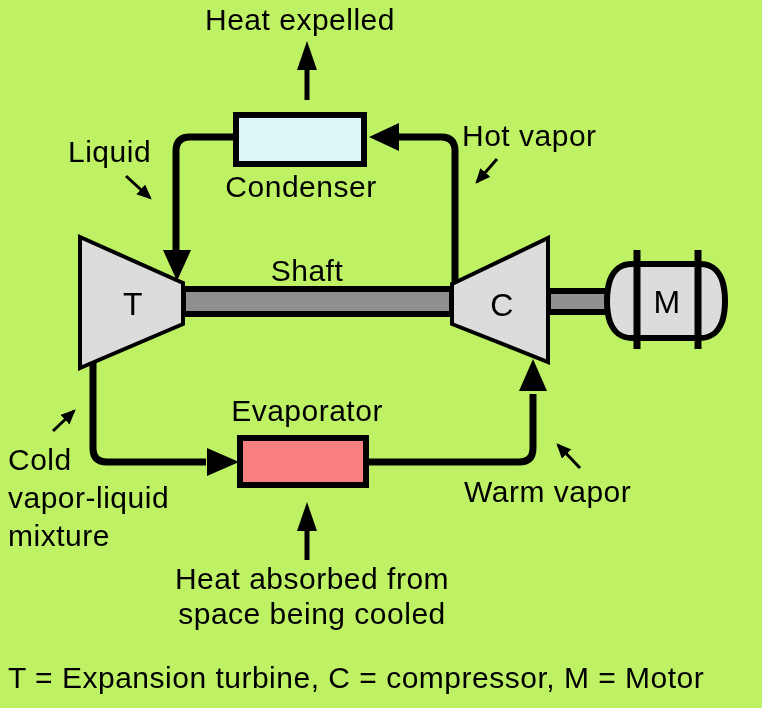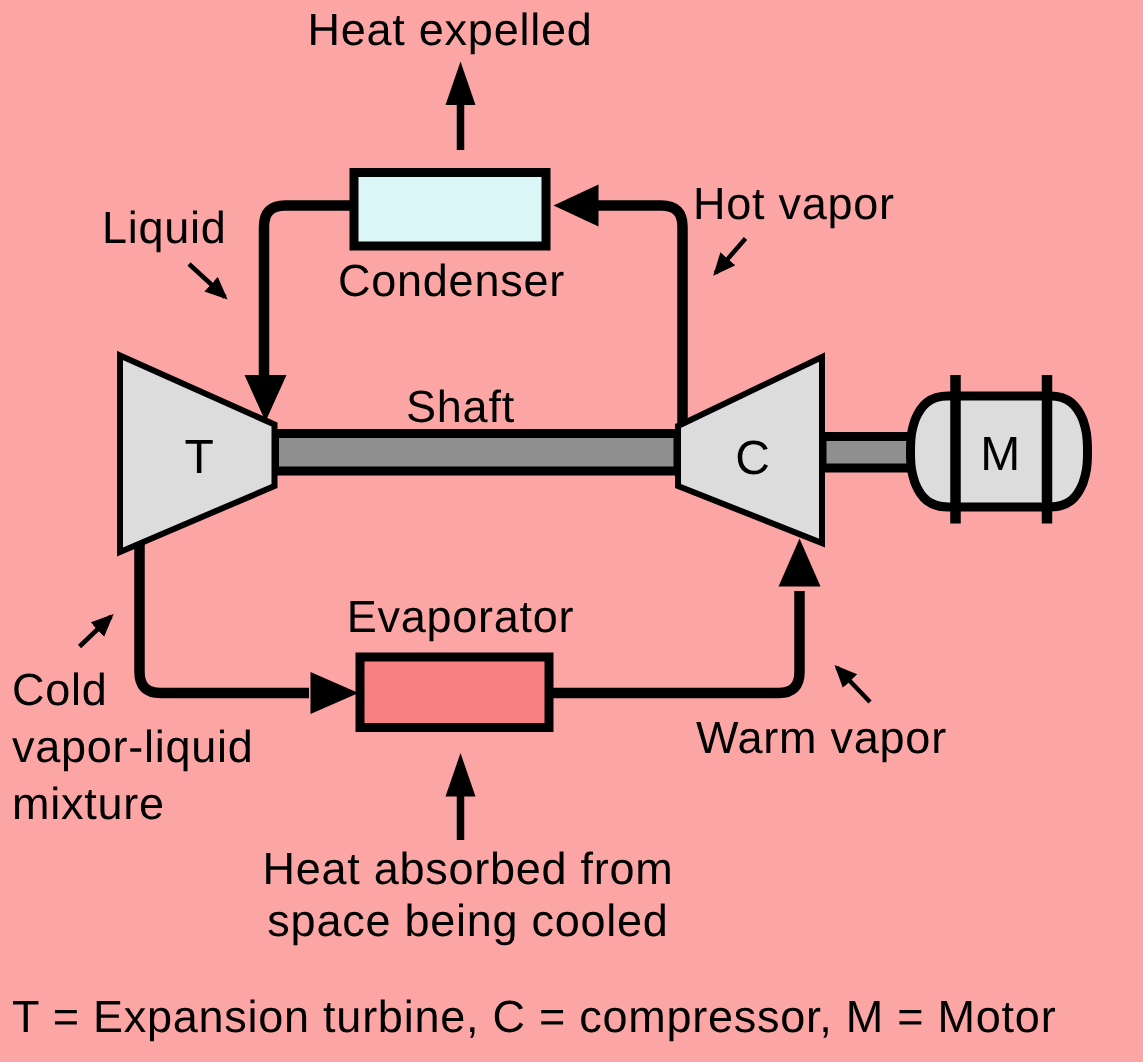--- a/index.html
+++ b/index.html
@@ -4,21 +4,21 @@
 <style>
   html, body {
     margin: 0;
     padding: 0;
     background: #ffffff;
   }
   .canvas {
     position: relative;
     width: 762px;
     height: 708px;
-    background: #fca5a5;
+    background: #bef264;
     font-family: "Liberation Sans", sans-serif;
   }
   svg text {
     font-family: "Liberation Sans", sans-serif;
     fill: #000000;
     letter-spacing: 0.5px;
   }
   .lbl { font-size: 30px; }
   .sym { font-size: 32px; }
   .legend { font-size: 30px; }

